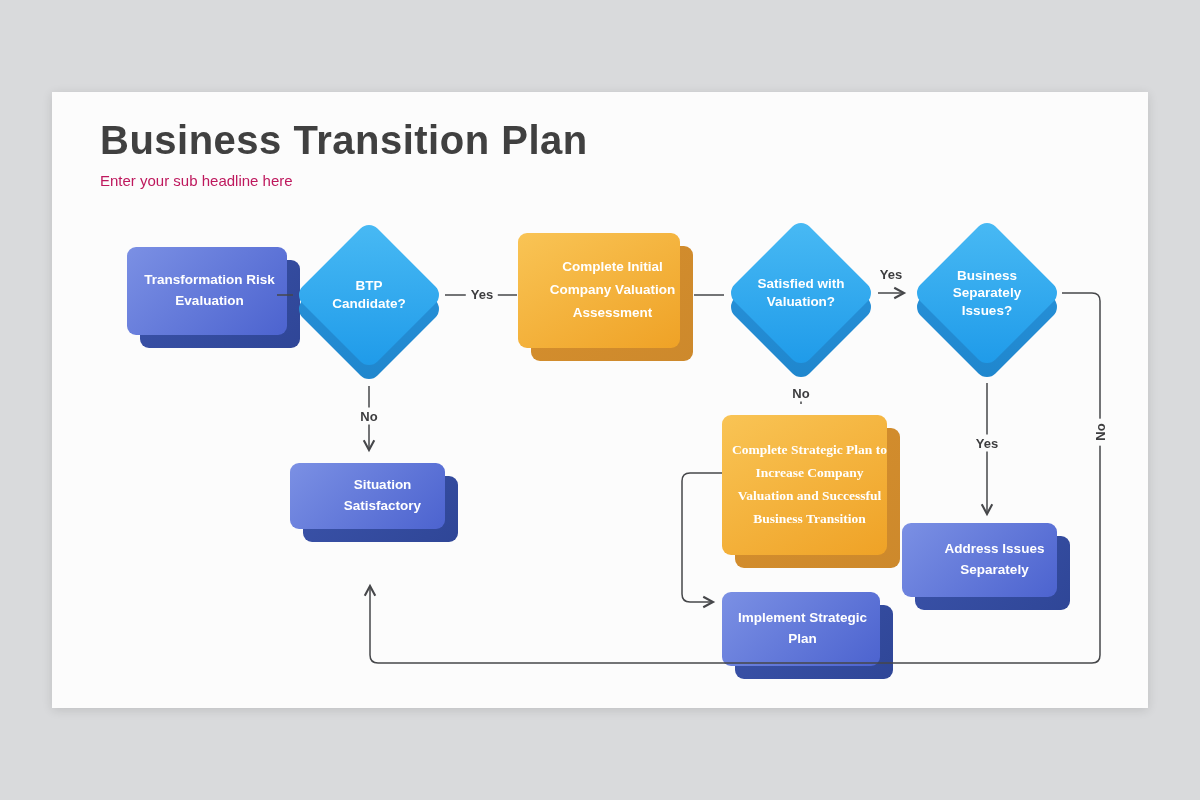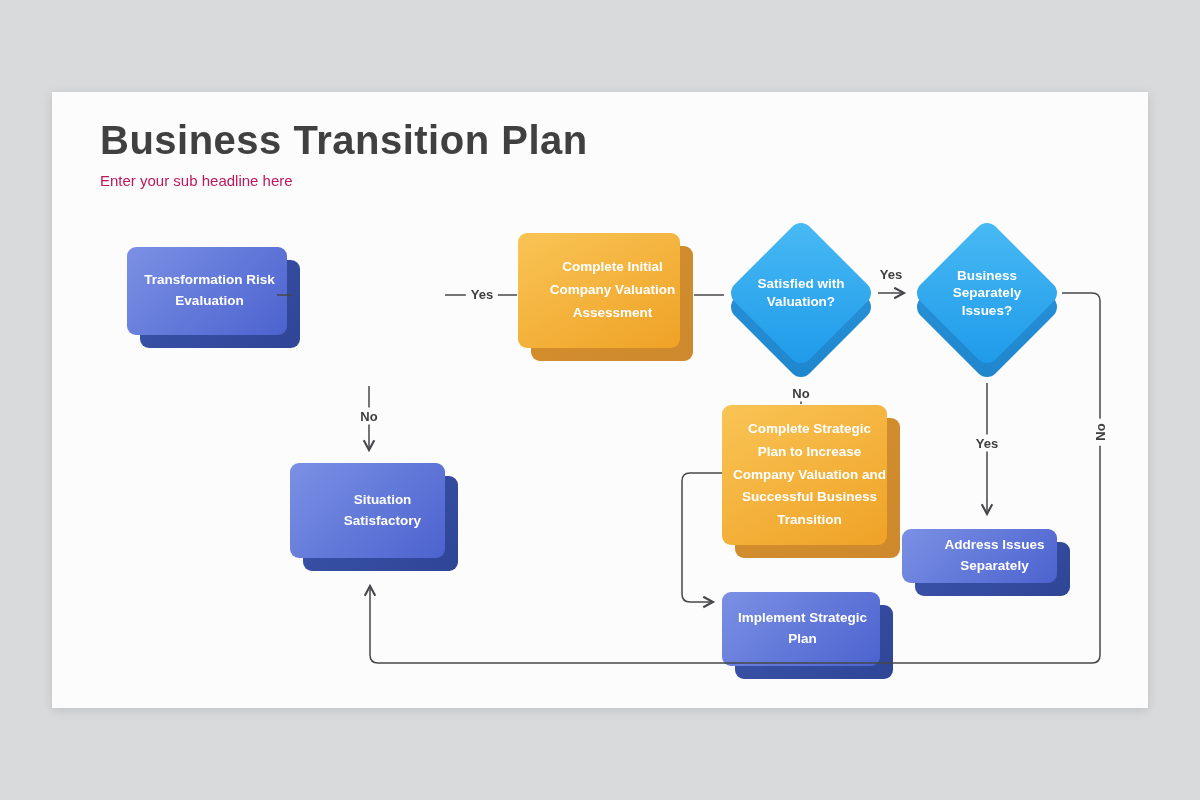--- a/index.html
+++ b/index.html
@@ -136,48 +136,55 @@
     </div>
   </div>
 
   <div class="node orange w135" style="left:466px; top:141px; width:162px; height:115px;">
     <div class="shadow"></div>
     <div class="front">
       <div class="lbl"><span>Complete Initial Company Valuation Assessment</span></div>
     </div>
   </div>
 
-  <div class="node orange w155" style="left:670px; top:313px; width:165px; height:140px;">
+  <div class="node orange w155" style="left:670px; top:323px; width:165px; height:140px;font-family:Liberation Serif, serif;">
     <div class="shadow"></div>
     <div class="front">
       <div class="lbl"><span>Complete Strategic Plan to Increase Company Valuation and Successful Business Transition</span></div>
     </div>
   </div>
 
   <div class="node blue w155" style="left:670px; top:500px; width:158px; height:74px;">
     <div class="shadow"></div>
     <div class="front">
       <div class="lbl"><span>Implement Strategic Plan</span></div>
     </div>
   </div>
 
-  <div class="node blue w125" style="left:238px; top:371px; width:155px; height:95px;">
+  <div class="node blue w125" style="left:238px; top:371px; width:155px; height:66px;">
     <div class="shadow"></div>
     <div class="front">
       <div class="lbl"><span>Situation Satisfactory</span></div>
     </div>
   </div>
 
-  <div class="node blue w125" style="left:850px; top:431px; width:155px; height:54px;margin-top:6px;">
+  <div class="node blue w125" style="left:850px; top:431px; width:155px; height:74px;">
     <div class="shadow"></div>
     <div class="front">
       <div class="lbl"><span>Address Issues Separately</span></div>
     </div>
   </div>
 
+  <div class="diamond w95" style="left:264px; top:150px;">
+    <div class="d-shadow"></div>
+    <div class="d-front"></div>
+    <div class="lbl">
+        <span>BTP Candidate?</span>
+      </div>
+  </div>
 
   <div class="diamond w115" style="left:696px; top:148px;">
     <div class="d-shadow"></div>
     <div class="d-front"></div>
     <div class="lbl">
         <span>Satisfied with Valuation?</span>
       </div>
   </div>
 
   <div class="diamond w95" style="left:882px; top:148px;">

